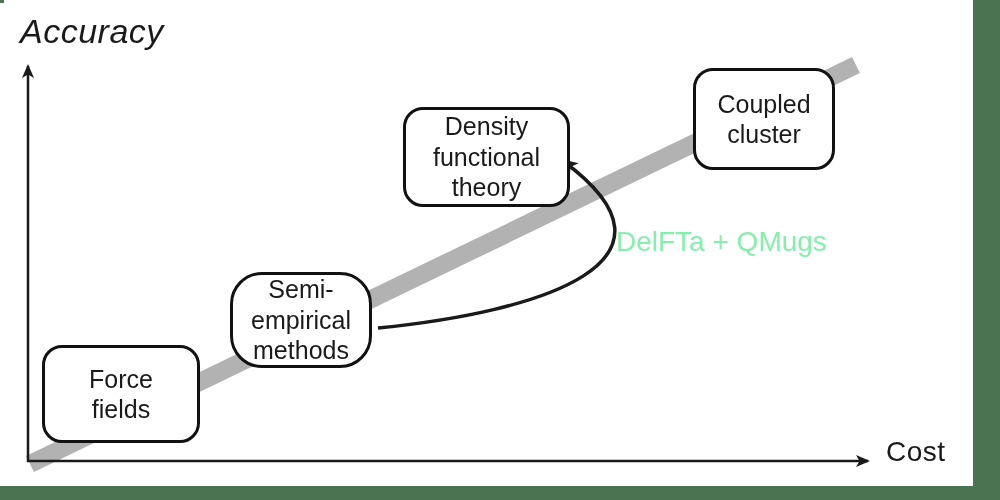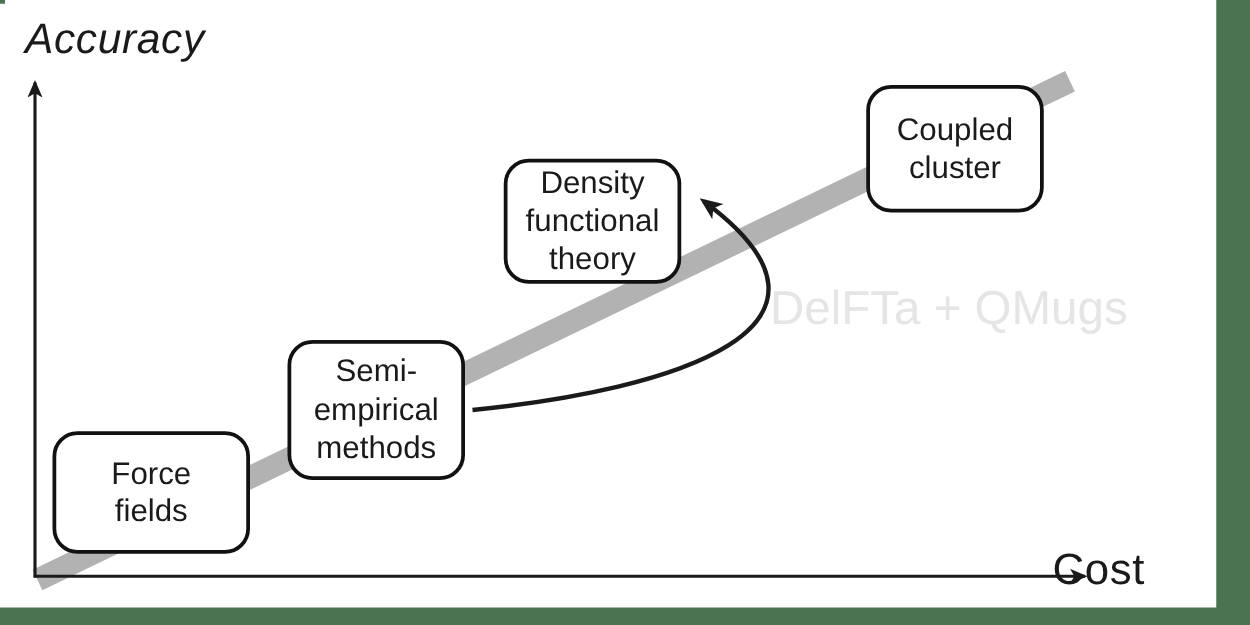--- a/index.html
+++ b/index.html
@@ -43,52 +43,52 @@
     color: #1a1a1a;
     letter-spacing: 0.5px;
   }
   .accuracy-label {
     left: 20px;
     top: 12px;
     font-size: 34px;
     font-style: italic;
   }
   .cost-label {
-    left: 842px;
+    left: 886px;
     top: 436px;
-    font-size: 35px;
+    font-size: 28px;
   }
   .annotation-label {
     position: absolute;
     left: 616px;
     top: 226px;
-    font-size: 38px;
-    color: #e5e5e5;
+    font-size: 28px;
+    color: #86efac;
     white-space: nowrap;
   }
   .method-box {
     position: absolute;
     background: #ffffff;
     border: 3px solid #111111;
     border-radius: 20px;
     display: flex;
     align-items: center;
     justify-content: center;
     text-align: center;
     box-sizing: border-box;
   }
   .method-label {
     white-space: pre-line;
     font-size: 25px;
     line-height: 1.22;
     color: #1a1a1a;
   }
   .box-force-fields   { left: 42px;  top: 345px; width: 158px; height: 98px;  }
-  .box-semi-empirical { left: 230px; top: 272px; width: 142px; height: 112px; }
-  .box-dft            { left: 403px; top: 107px; width: 142px; height: 100px; margin-top: 20px; }
+  .box-semi-empirical { left: 230px; top: 272px; width: 142px; height: 96px; border-radius: 32px; }
+  .box-dft            { left: 403px; top: 107px; width: 167px; height: 100px; }
   .box-coupled        { left: 693px; top: 68px;  width: 142px; height: 102px; }
 </style>
 </head>
 <body>
 
 <div class="canvas"></div>
 <div class="corner-notch"></div>
 
 <svg class="diagram" viewBox="0 0 1000 500" xmlns="http://www.w3.org/2000/svg">
   <defs>

